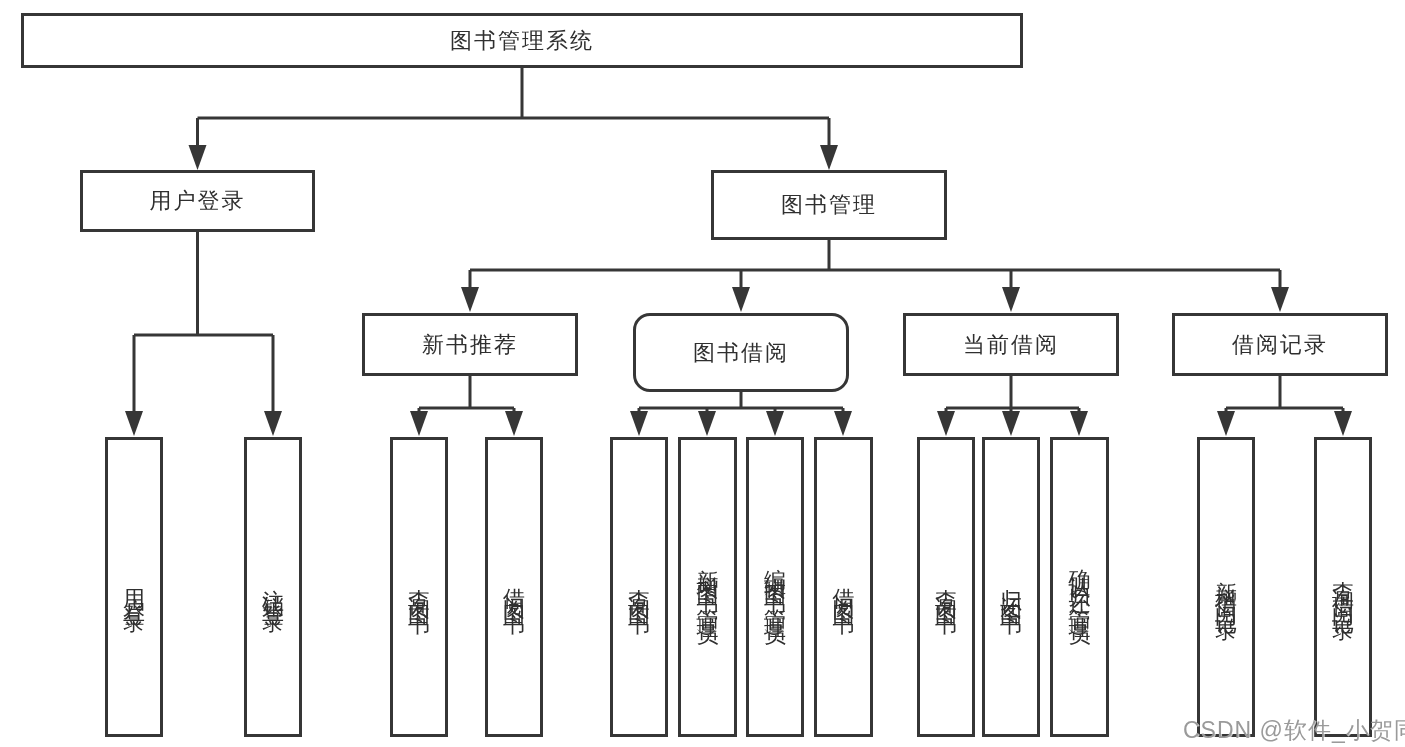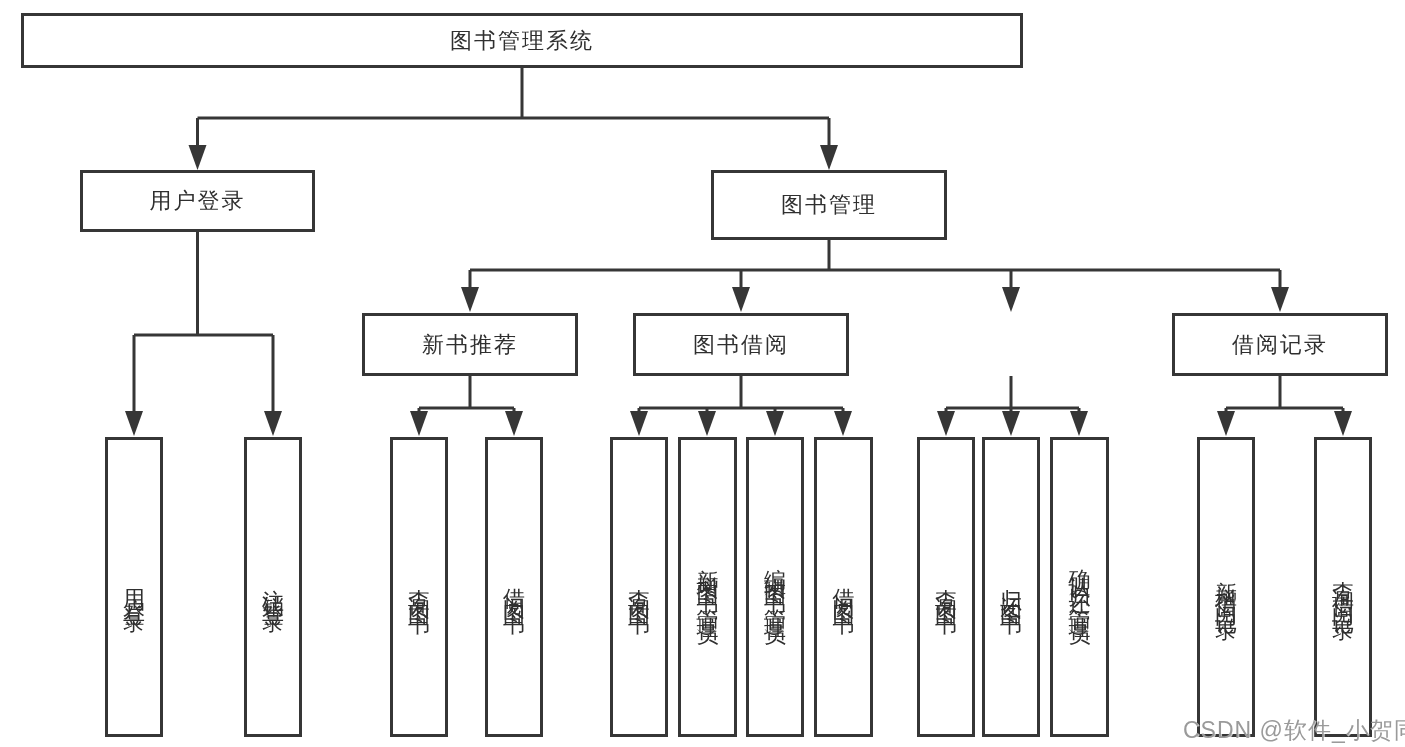--- a/index.html
+++ b/index.html
@@ -106,21 +106,22 @@
       <polygon points="1343,436 1334,411 1352,411"></polygon>
     </g>
   </svg>
 
   <div class="hbox" style="left:21px; top:13px; width:1002px; height:55px;">图书管理系统</div>
 
   <div class="hbox" style="left:80px; top:170px; width:235px; height:62px;">用户登录</div>
   <div class="hbox" style="left:711px; top:170px; width:236px; height:70px;">图书管理</div>
 
   <div class="hbox" style="left:362px; top:313px; width:216px; height:63px;">新书推荐</div>
-  <div class="hbox" style="left:633px; top:313px; width:216px; height:63px;">图书借阅</div>
+  <div class="hbox" style="left:633px; top:313px; width:216px; height:79px;border-radius:17px;">图书借阅</div>
+  <div class="hbox" style="left:903px; top:313px; width:216px; height:63px;">当前借阅</div>
   <div class="hbox" style="left:1172px; top:313px; width:216px; height:63px;">借阅记录</div>
 
   <div class="vbox" style="left:105px; top:437px; width:58px; height:300px;">用户登录</div>
   <div class="vbox" style="left:244px; top:437px; width:58px; height:300px;">注销登录</div>
 
   <div class="vbox" style="left:390px; top:437px; width:58px; height:300px;">查询图书</div>
   <div class="vbox" style="left:485px; top:437px; width:58px; height:300px;">借阅图书</div>
 
   <div class="vbox" style="left:610px; top:437px; width:58px; height:300px;">查询图书</div>
   <div class="vbox" style="left:678px; top:437px; width:59px; height:300px;">新增图书（管理员）</div>

